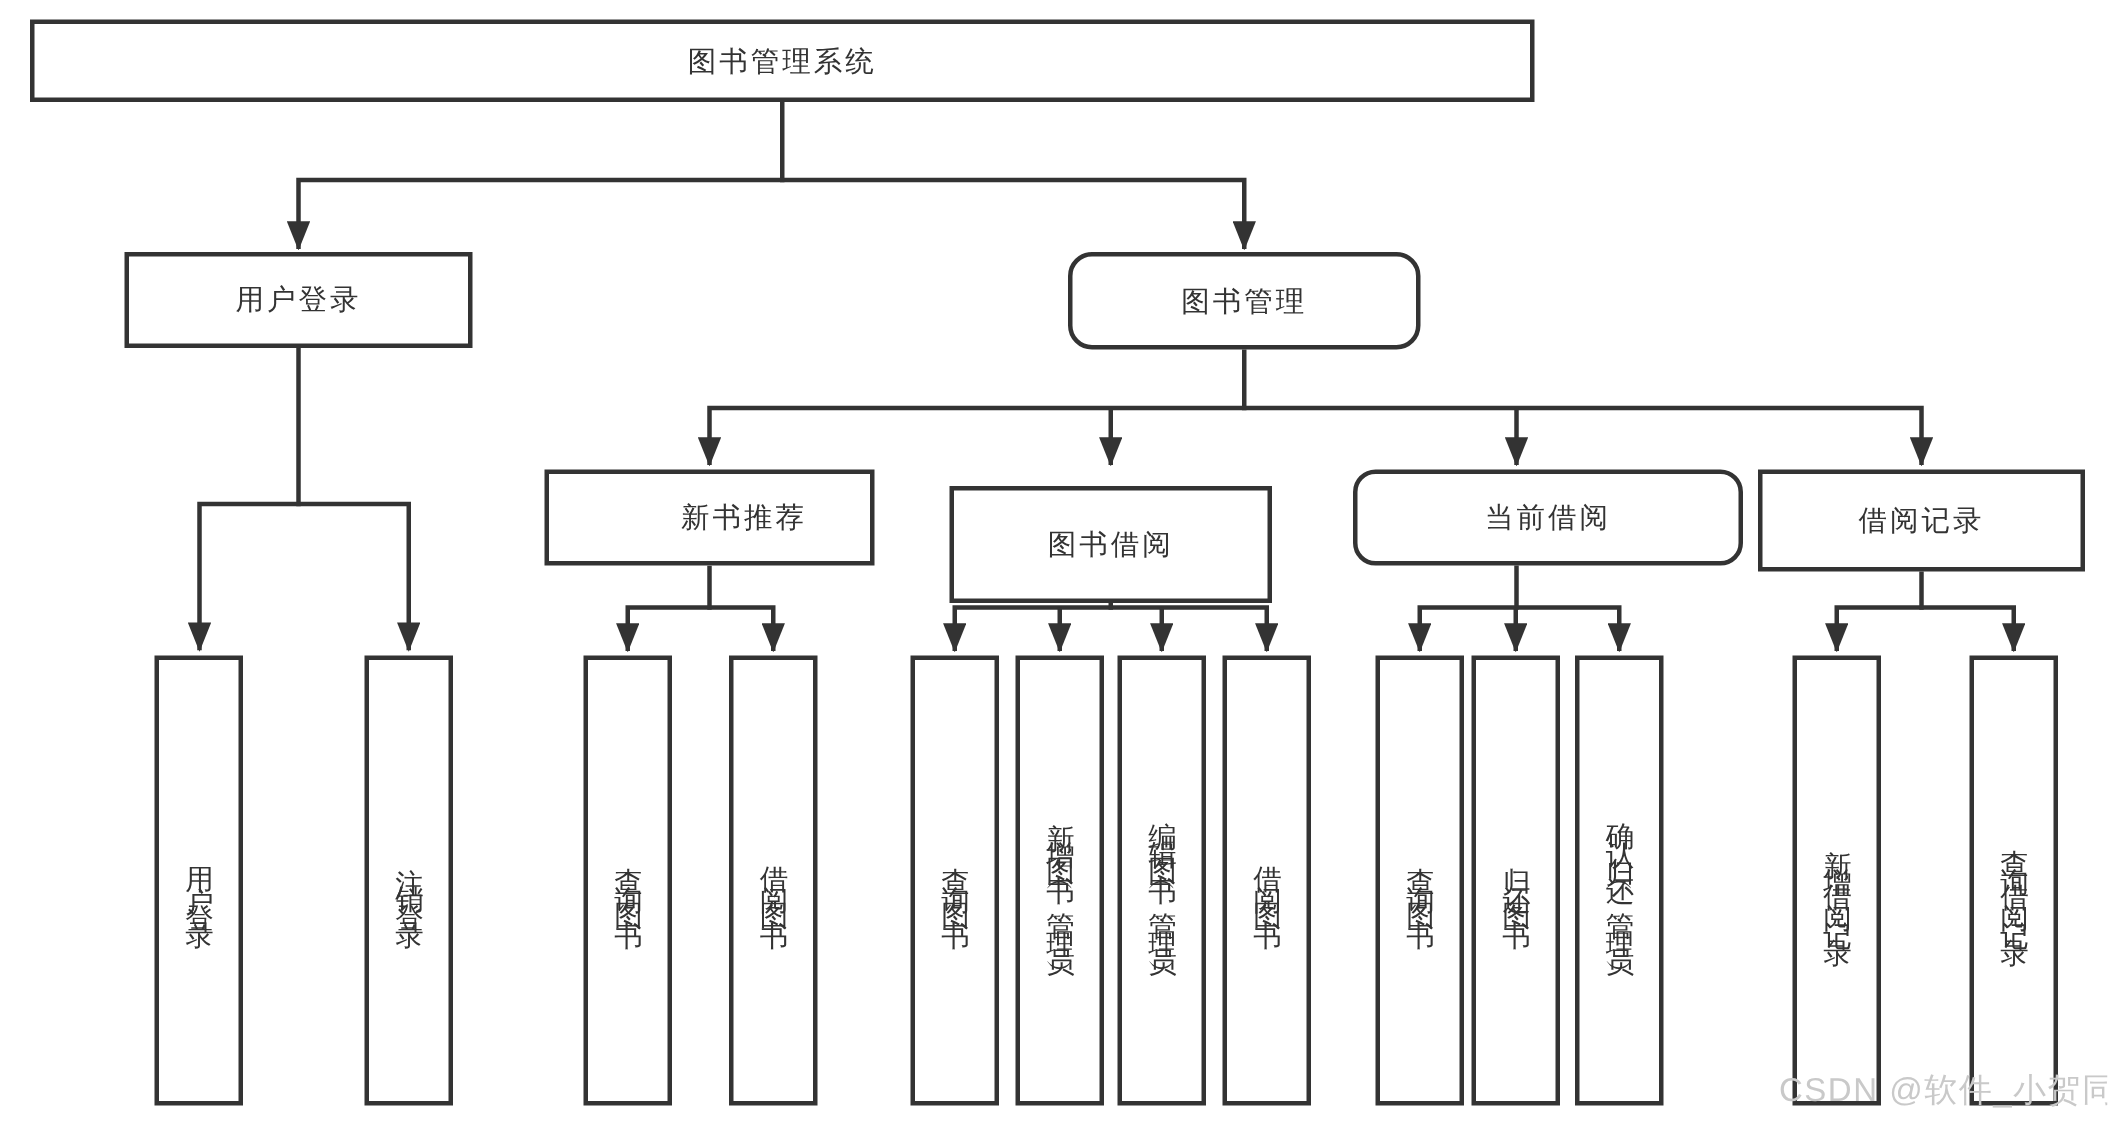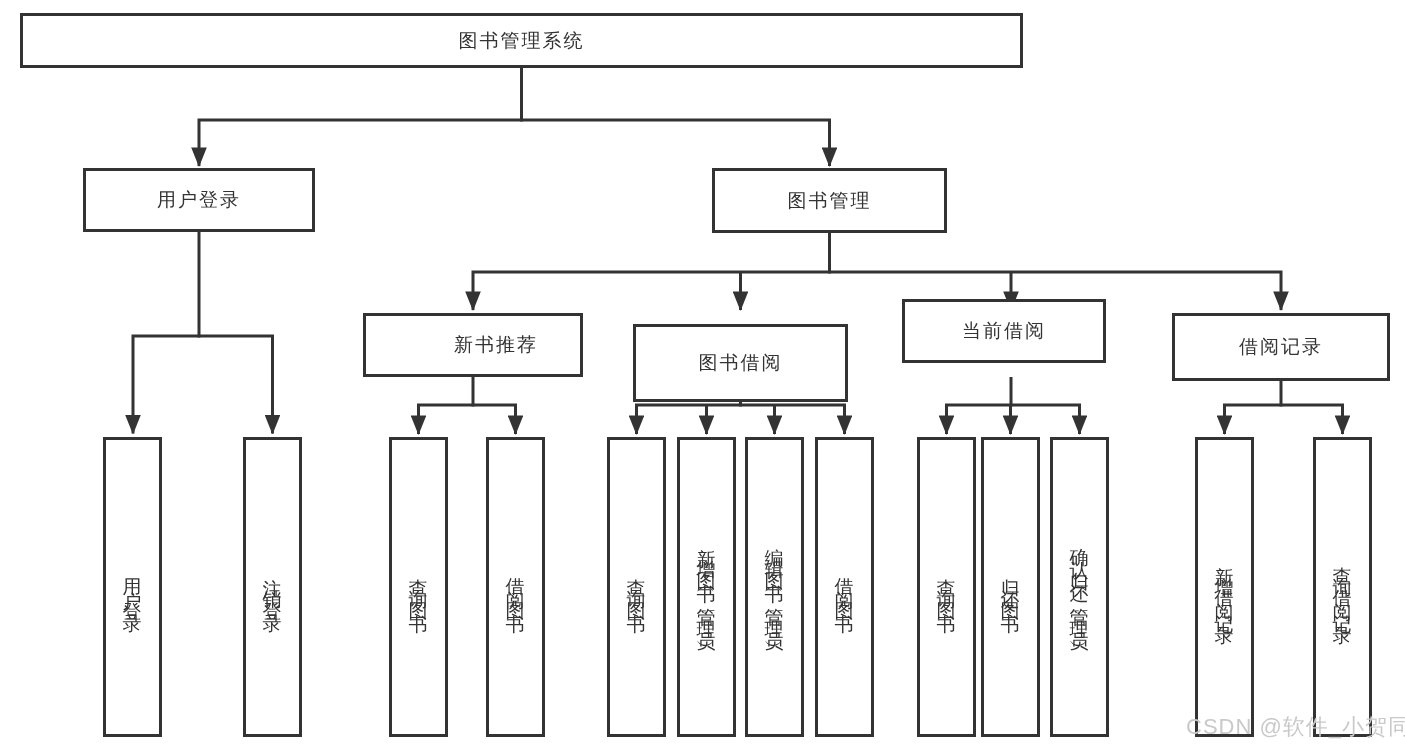--- a/index.html
+++ b/index.html
@@ -79,31 +79,31 @@
     </g>
   </svg>
 
   <div class="node" style="left:20px; top:13px; width:1003px; height:55px;">
     <span>图书管理系统</span>
   </div>
 
   <div class="node" style="left:83px; top:168px; width:232px; height:64px;">
     <span>用户登录</span>
   </div>
-  <div class="node" style="left:712px; top:168px; width:235px; height:65px;">
+  <div class="node" style="left:712px; top:168px; width:235px; height:65px;border-radius:16px;">
     <span>图书管理</span>
   </div>
 
   <div class="node" style="left:363px; top:313px; width:220px; height:64px;padding-left:46px;">
     <span>新书推荐</span>
   </div>
   <div class="node" style="left:633px; top:324px; width:215px; height:78px;">
     <span>图书借阅</span>
   </div>
-  <div class="node" style="left:902px; top:299px; width:204px; height:64px;">
+  <div class="node" style="left:902px; top:313px; width:260px; height:64px;border-radius:15px;">
     <span>当前借阅</span>
   </div>
   <div class="node" style="left:1172px; top:313px; width:218px; height:68px;">
     <span>借阅记录</span>
   </div>
 
   <div class="vnode" style="left:103px;">
     <span>用户登录</span>
   </div>
   <div class="vnode" style="left:243px;">

